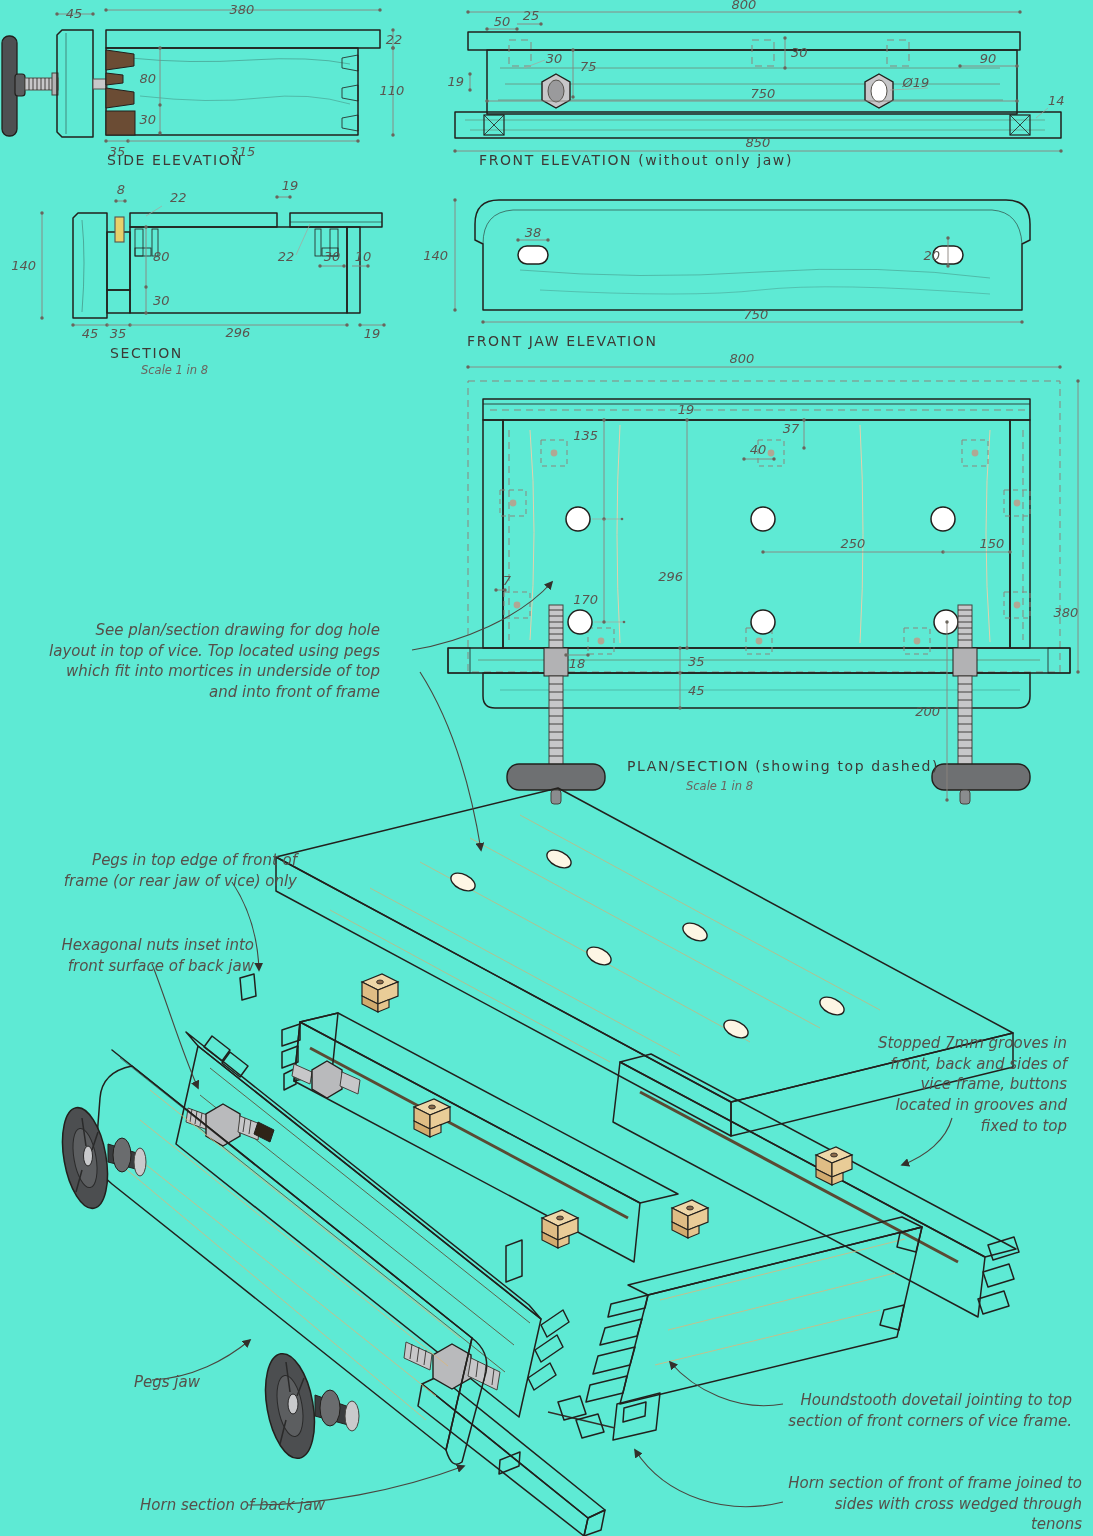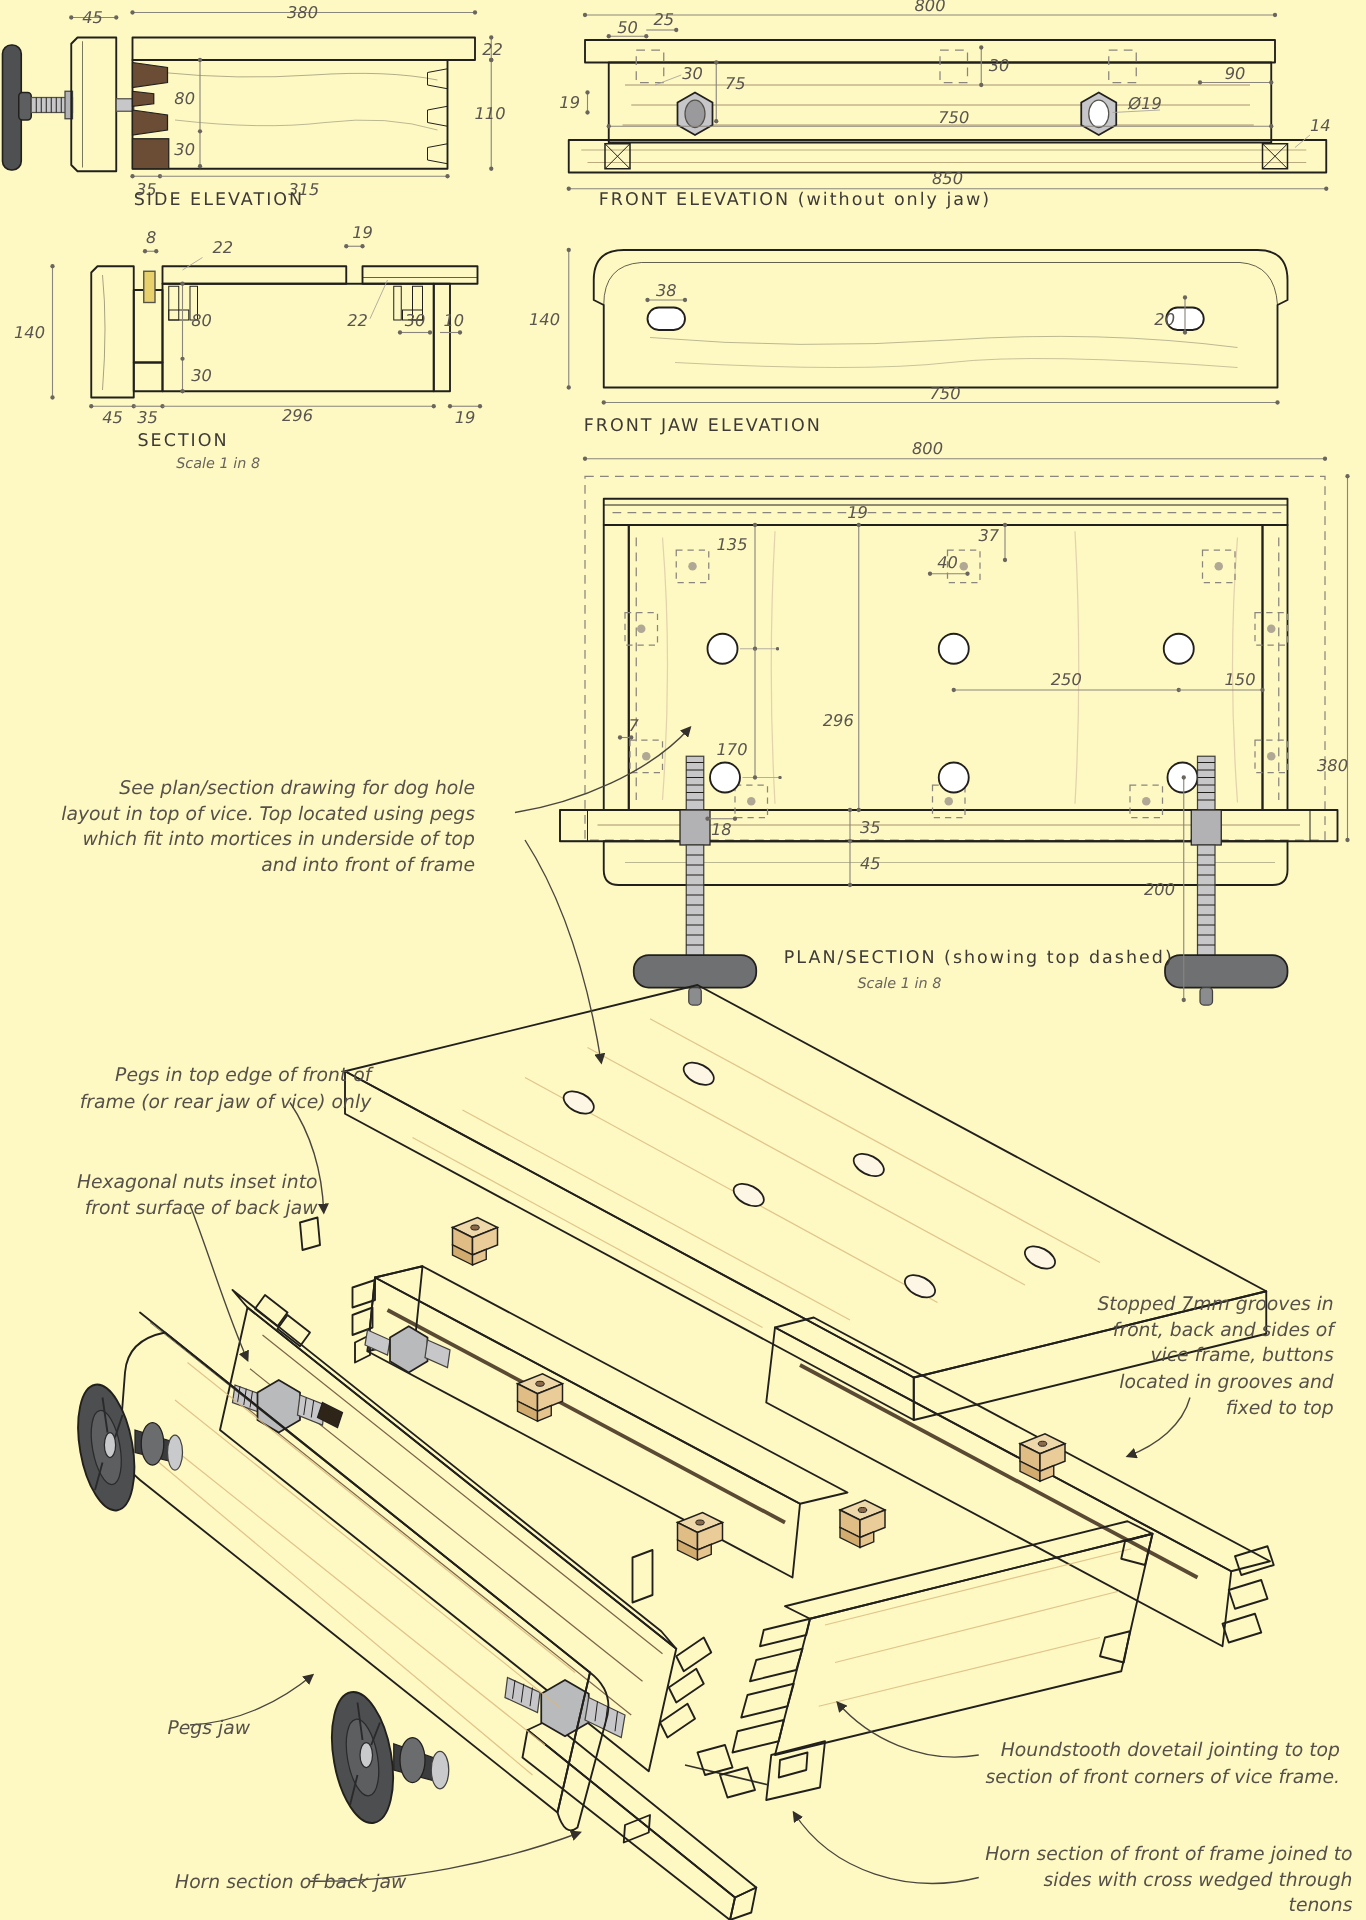--- a/index.html
+++ b/index.html
@@ -1,16 +1,16 @@
 <!DOCTYPE html>
 <html><head>
 <meta charset="utf-8">
 <style>
   html,body{margin:0;padding:0;background:#fff;}
-  #stage{position:relative;width:1093px;height:1536px;background:#fef9c3;overflow:hidden;
+  #stage{position:relative;width:1093px;height:1536px;background:#5eead4;overflow:hidden;
          font-family:"DejaVu Sans",sans-serif;}
   #stage svg{position:absolute;left:0;top:0;}
   .vtitle{position:absolute;font-size:14px;letter-spacing:1.6px;color:#3e3a36;white-space:nowrap;}
   .vscale{position:absolute;font-style:italic;font-size:11.5px;color:#6a645e;white-space:nowrap;margin-left:24px;}
   .ann{position:absolute;font-style:italic;font-size:15px;line-height:1.38;color:#56504a;text-align:right;}
   text.dim{font-style:italic;font-size:13px;fill:#5a554f;font-family:"DejaVu Sans",sans-serif;}
   .dl{stroke:#8a857d;stroke-width:0.9;fill:none;}
   .xl{stroke:#a9a49b;stroke-width:0.7;fill:none;}
   .arr{stroke:#4a463f;stroke-width:1.1;fill:none;}
   .ol{stroke:#22201d;stroke-width:1.5;fill:none;stroke-linejoin:round;}

